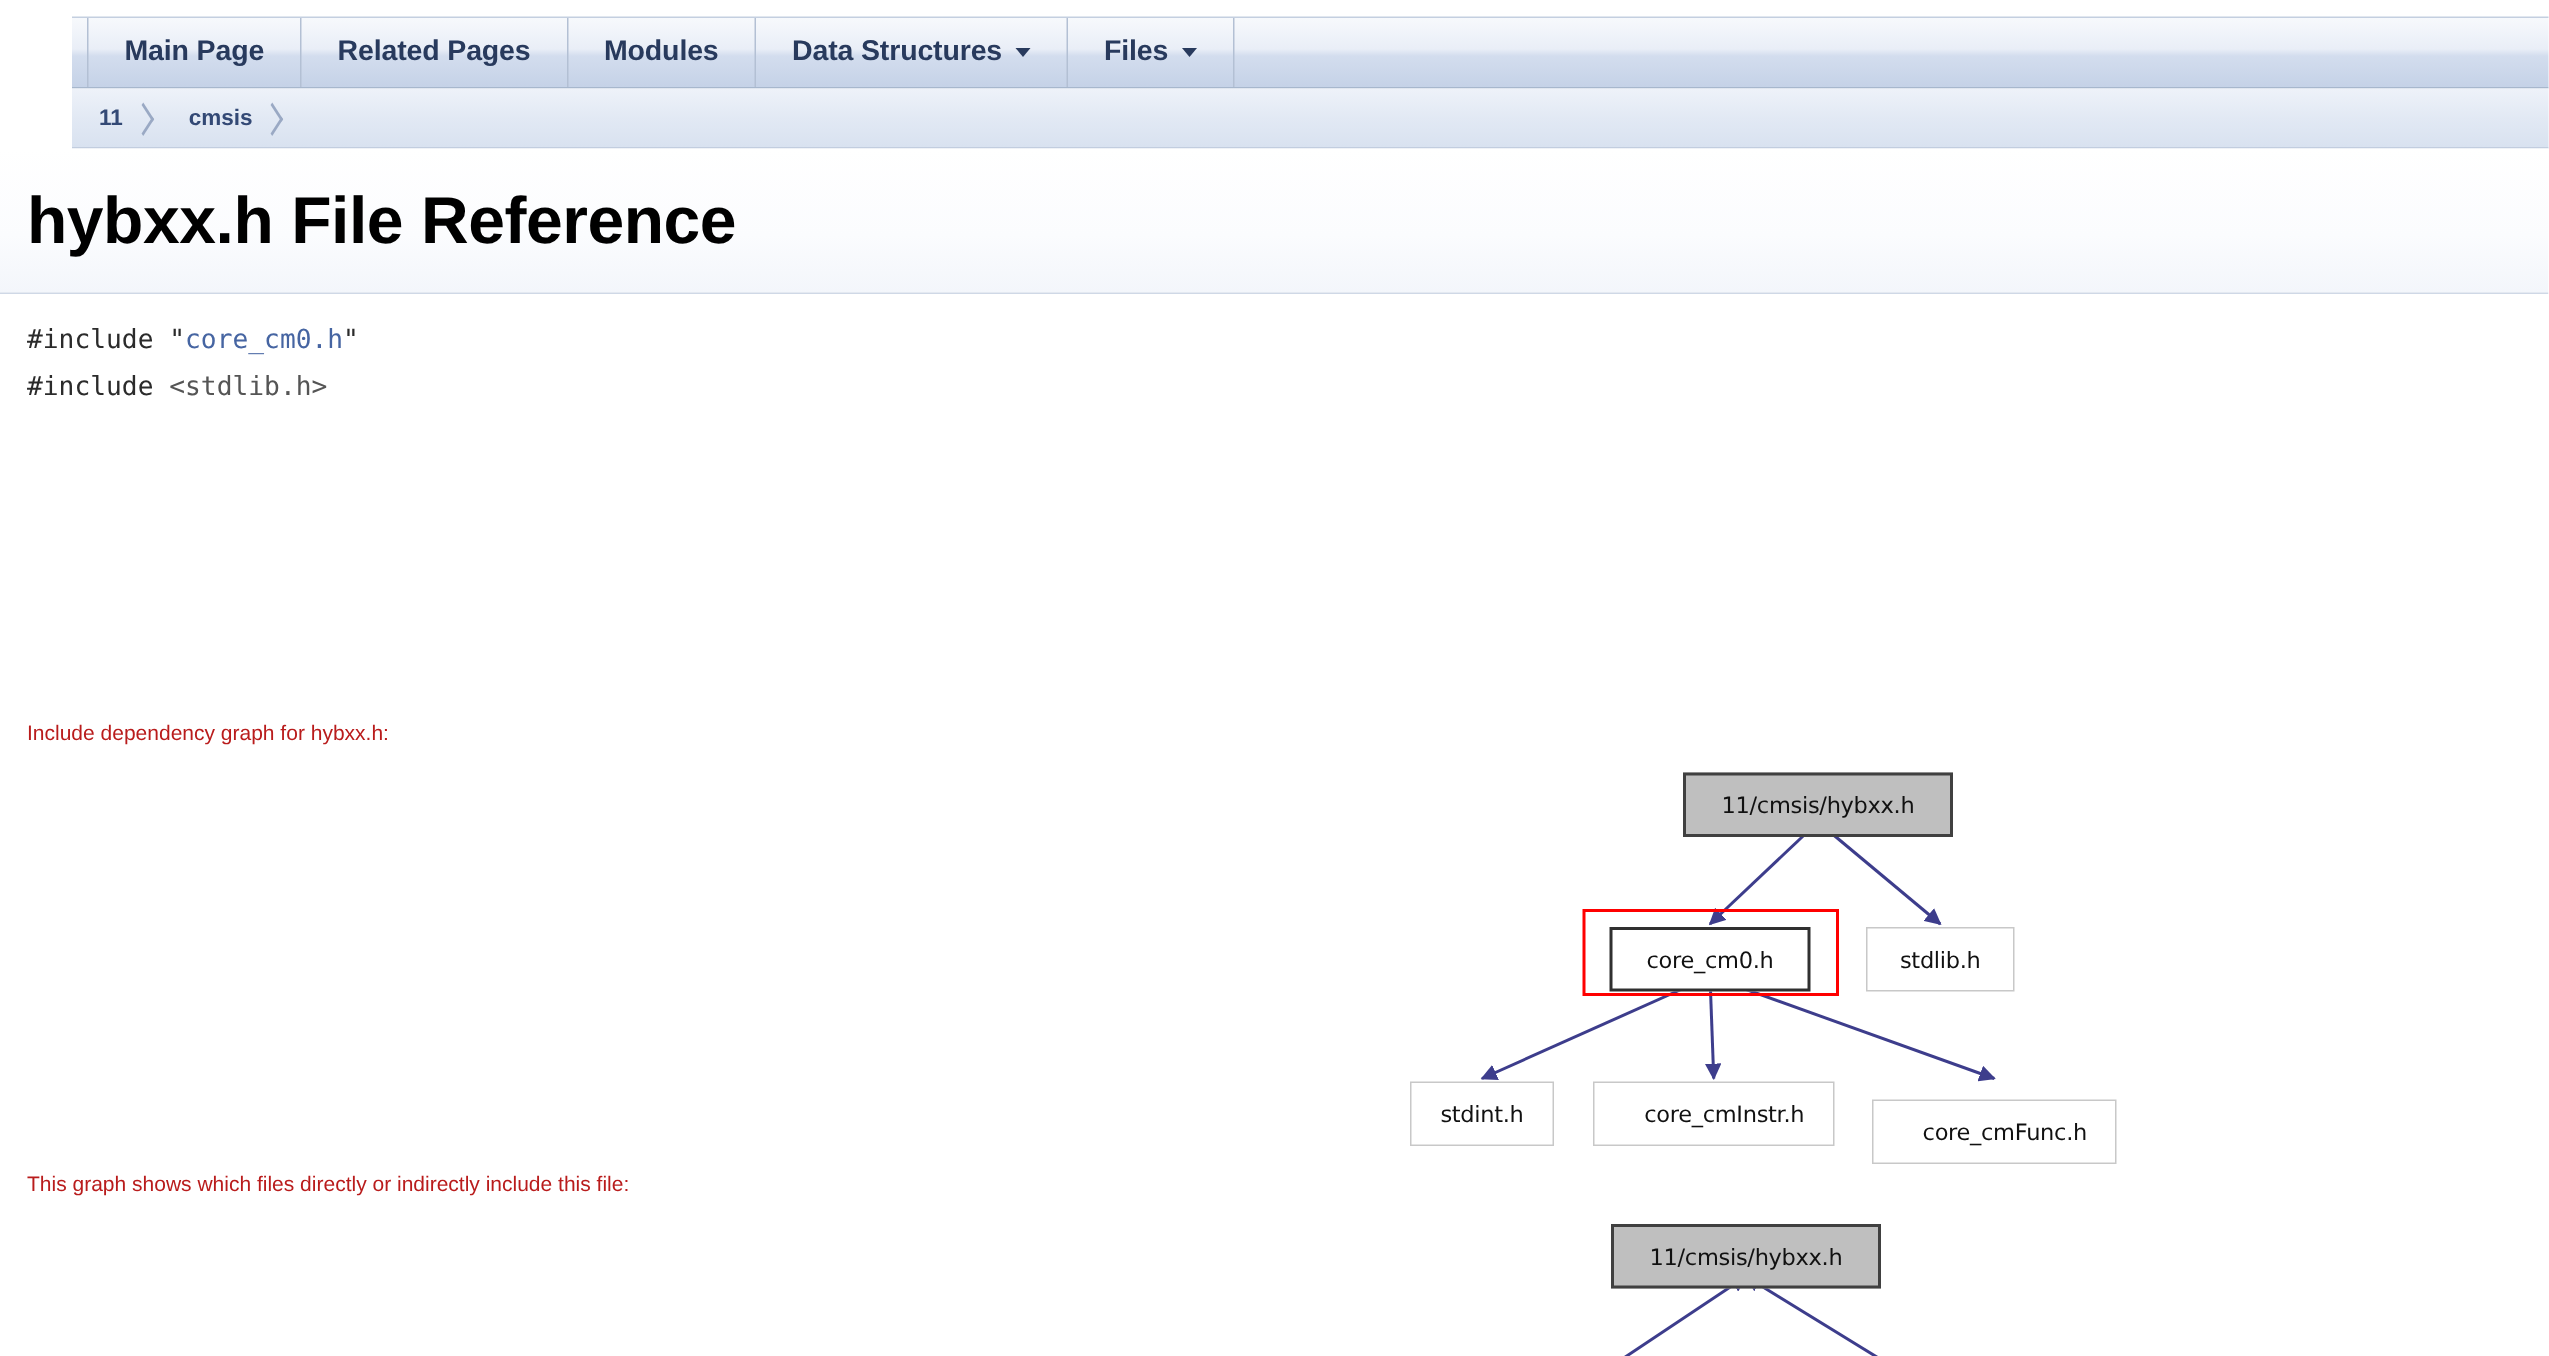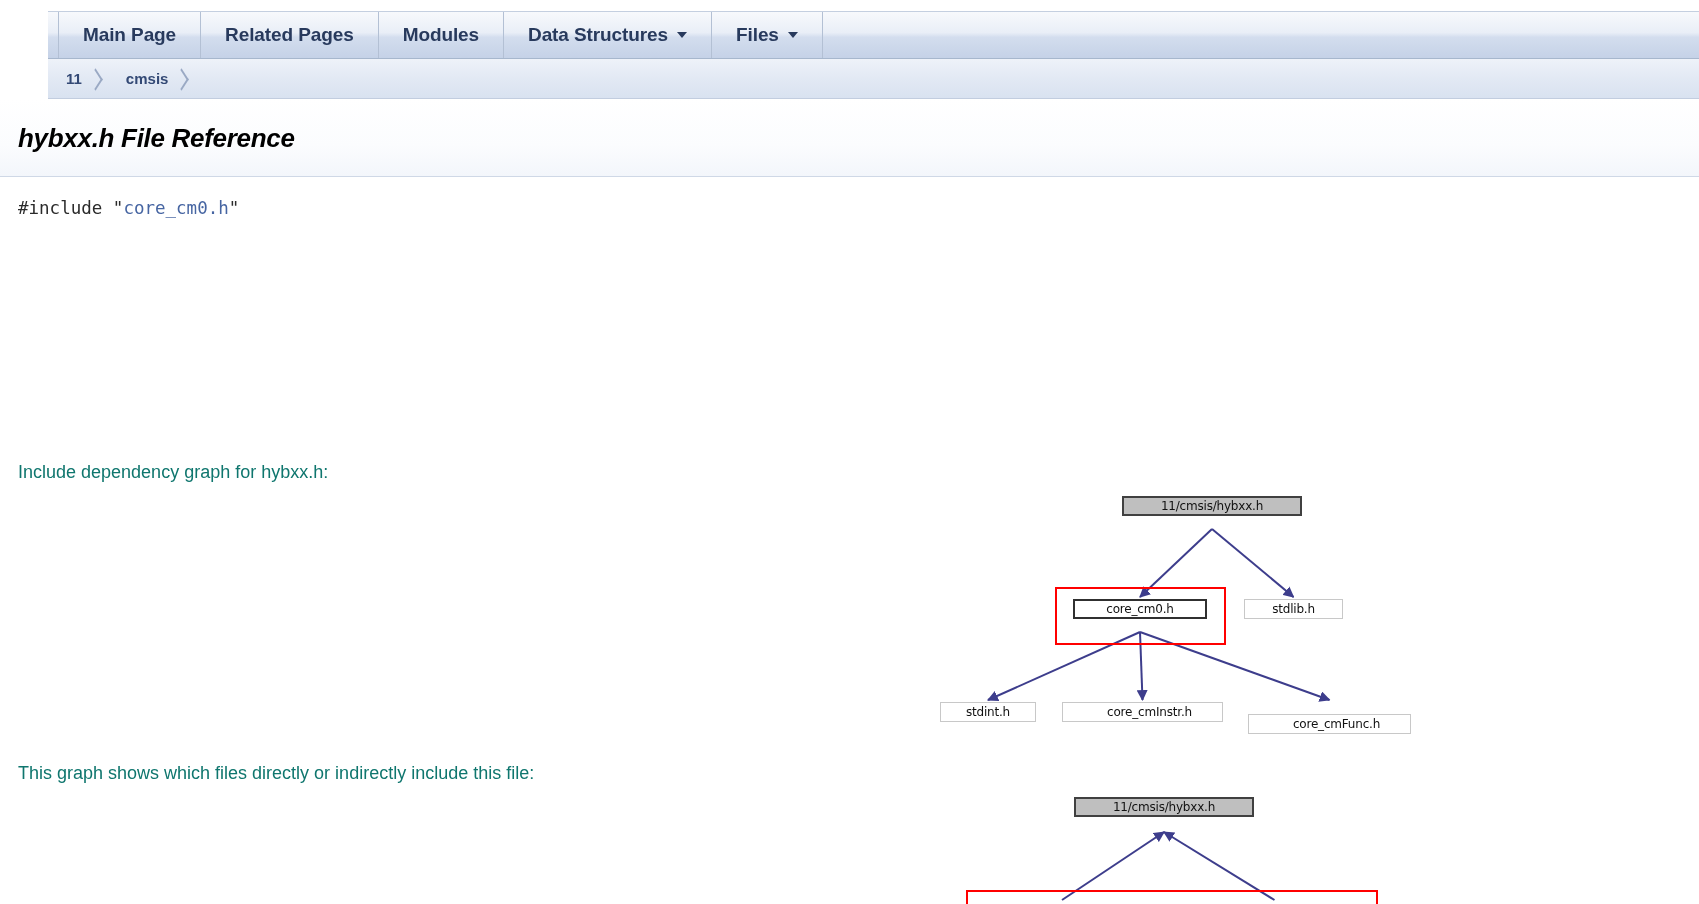--- a/index.html
+++ b/index.html
@@ -95,26 +95,25 @@
     transform: rotate(45deg) skew(12deg, 12deg);
   }
 
   
   .header-block {
     background: linear-gradient(to bottom, #ffffff 0%, #fbfcfe 60%, #f3f6fb 100%);
     border-bottom: 1px solid #cfd8e6;
     padding: 24px 0 22px 18px;
   }
   .page-title {
-    font-size: 26px;
+    font-size: 44px;
     font-weight: bold;
     color: #000000;
     margin: 0;
     letter-spacing: -0.3px;
-    font-style: italic;
   }
 
   
   .contents {
     padding: 16px 0 0 18px;
     position: relative;
   }
   .code-line {
     font-family: "DejaVu Sans Mono", "Liberation Mono", monospace;
     font-size: 17.5px;
@@ -125,22 +124,22 @@
   .code-line .lnk {
     color: #4665a2;
     text-decoration: none;
     cursor: pointer;
   }
   .code-line .angle {
     color: #555555;
   }
 
   .para {
-    font-size: 18px;
-    color: #0f766e;
+    font-size: 14px;
+    color: #b91c1c;
     margin: 0;
     line-height: 1.4;
   }
 
   
   .abs { position: absolute; }
 
   #include-caption { left: 18px; top: 283px; }
   #usage-caption   { left: 18px; top: 584px; }
 
@@ -152,26 +151,26 @@
   #graph-include { left: 900px; top: 305px;  width: 560px; height: 265px; }
   #graph-usedby  { left: 940px; top: 608px;  width: 470px; height: 168px; }
 
   .node {
     position: absolute;
     box-sizing: border-box;
     display: flex;
     align-items: center;
     justify-content: center;
     font-family: "DejaVu Sans", sans-serif;
-    font-size: 12px;
+    font-size: 15px;
     color: #111111;
     white-space: nowrap;
     background: #ffffff;
     border: 1px solid #c8c8c8;
-    height: 20px;
+    height: 43px;
     letter-spacing: -0.2px;
   }
   .node.current {
     background: #bfbfbf;
     border: 2px solid #404040;
     font-weight: normal;
   }
   .node.strong {
     border: 2px solid #303030;
     cursor: pointer;
@@ -224,20 +223,21 @@
 </div>
 
 <div class="header-block">
   <h1 class="page-title">hybxx.h File Reference</h1>
 </div>
 
 <div class="contents">
 
   <div id="includes-list">
       <div class="code-line"><span>#include </span><span class="">"</span><span class="lnk">core_cm0.h</span><span class="">"</span></div>
+      <div class="code-line"><span>#include </span><span class="angle">&lt;</span><span class="angle">stdlib.h</span><span class="angle">&gt;</span></div>
     </div>
 
   <p class="para abs" id="include-caption">Include dependency graph for hybxx.h:</p>
 
   <p class="para abs" id="usage-caption">This graph shows which files directly or indirectly include this file:</p>
 
   <div class="graph" id="graph-include">
     <svg class="edges" id="edges-include" width="560" height="265">
         <defs>
           <marker id="edges-include-arrow" viewBox="0 0 10 10" refX="9" refY="5" markerWidth="5.5" markerHeight="5.5" orient="auto-start-reverse">

